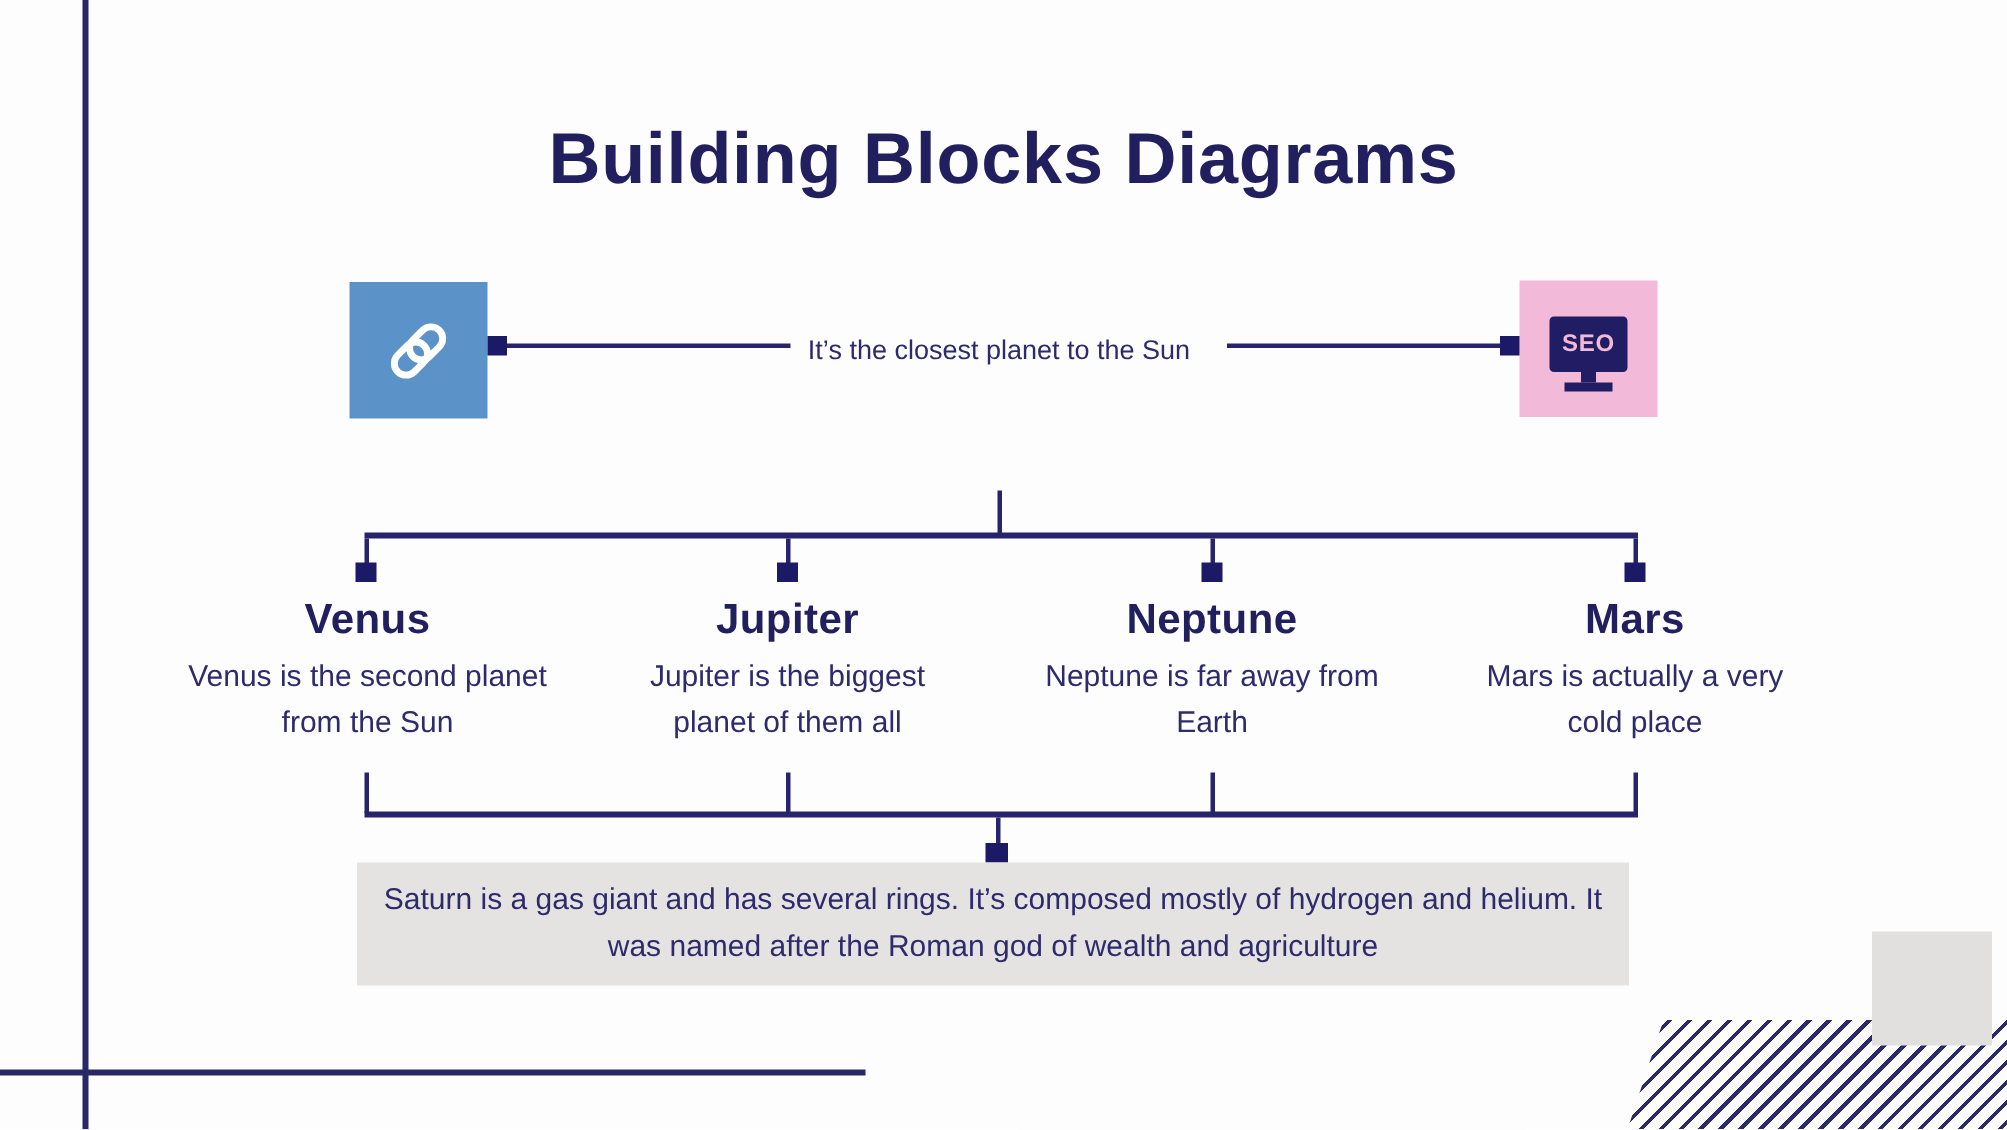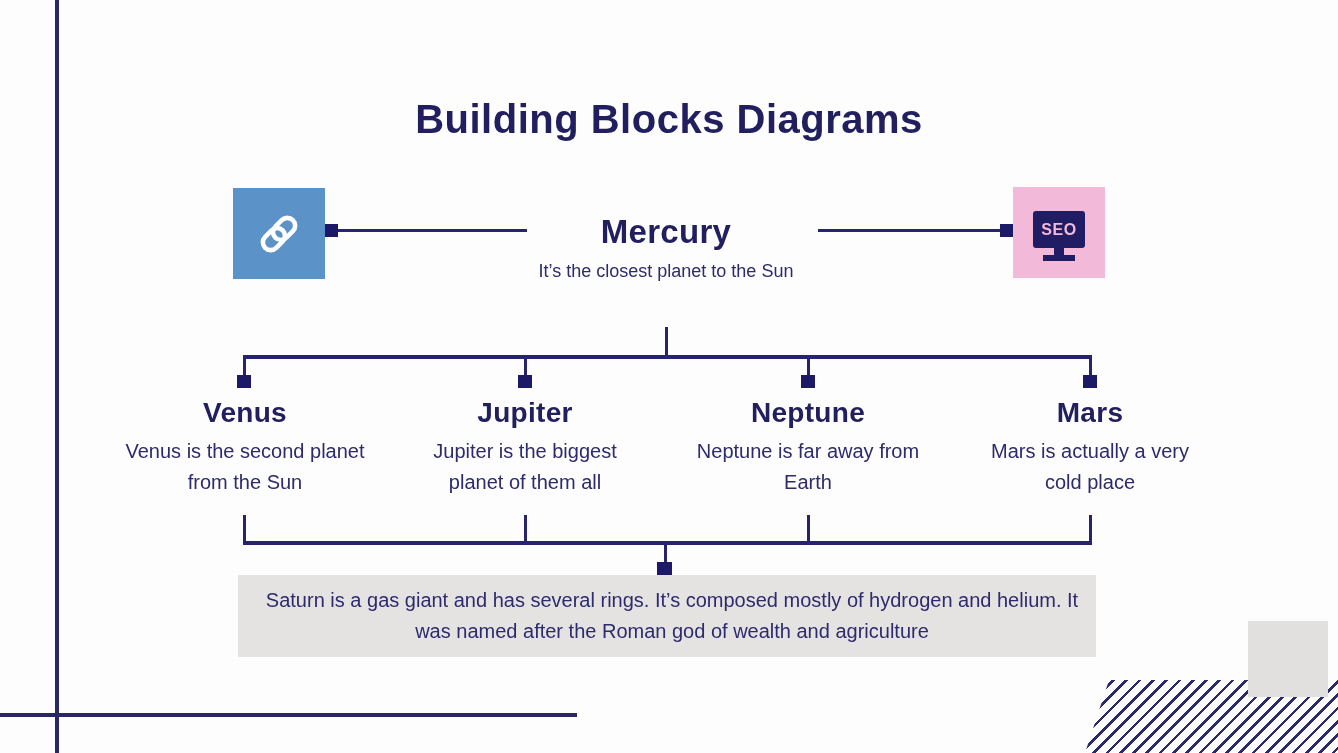--- a/index.html
+++ b/index.html
@@ -11,22 +11,22 @@
   .deco-vline{position:absolute;left:55px;top:0;width:4px;height:753px;background:#2a2768;}
   .deco-hline{position:absolute;left:0;top:713px;width:577px;height:4px;background:#2a2768;}
   .deco-gray-square{position:absolute;left:1248px;top:621px;width:80px;height:76px;background:#e2e0de;z-index:3;}
   .deco-stripes{
     position:absolute;left:1085px;top:680px;width:253px;height:73px;z-index:2;
     background:repeating-linear-gradient(135deg,#2b2a6e 0 2.6px,transparent 2.6px 9.4px);
     clip-path:polygon(24px 0,100% 0,100% 100%,0 100%);
   }
   
   .page-title{
-    position:absolute;left:0;right:0;top:78px;margin:12px;text-align:center;
-    font-size:40px;line-height:58px;font-weight:800;letter-spacing:.5px;color:#221f5e;
+    position:absolute;left:0;right:0;top:78px;margin:0;text-align:center;
+    font-size:48px;line-height:58px;font-weight:800;letter-spacing:.5px;color:#221f5e;
   }
   
   .icon-box{position:absolute;width:92px;height:91px;display:flex;align-items:center;justify-content:center;}
   .icon-box.blue{left:233px;top:188px;background:#5b93c9;}
   .icon-box.pink{left:1013px;top:187px;background:#f2b9d8;flex-direction:column;}
   .monitor-screen{
     width:52px;height:37px;background:#201d64;border-radius:3px;
     display:flex;align-items:center;justify-content:center;margin-top:7px;
   }
   .monitor-screen span{color:#f2b9d8;font-size:16px;font-weight:800;letter-spacing:.5px;}
@@ -38,21 +38,21 @@
   
   .root-node{position:absolute;left:516px;top:213px;width:300px;text-align:center;}
   .root-node .node-title{font-size:33px;line-height:38px;font-weight:800;color:#221f5e;letter-spacing:.3px;}
   .root-node .node-desc{margin:5px auto 0;max-width:262px;font-size:18px;line-height:30px;color:#2d2b6b;}
   .child-node{position:absolute;top:396px;width:250px;text-align:center;}
   .child-node .node-title{font-size:28px;line-height:34px;font-weight:700;color:#221f5e;letter-spacing:.3px;}
   .child-node .node-desc{margin:6px auto 15px;max-width:240px;font-size:20px;line-height:31px;color:#2d2b6b;}
   
   .note-box{
     position:absolute;left:238px;top:575px;width:848px;height:82px;background:#e5e3e2;
-    display:flex;align-items:center;justify-content:center;padding-left:10px;
+    display:flex;align-items:center;justify-content:center;
   }
   .note-box p{margin:0;max-width:830px;text-align:center;font-size:20px;line-height:31px;color:#2d2b6b;}
 </style>
 </head>
 <body>
 
 <div class="slide">
 
   <div class="deco-vline"></div>
   <div class="deco-hline"></div>
@@ -77,21 +77,20 @@
     <div class="monitor-neck"></div>
     <div class="monitor-base"></div>
   </div>
 
   <div class="sq" style="left:325px;top:224px;width:13px;height:13px;"></div>
   <div class="ln" style="left:338px;top:229px;width:189px;height:3px;"></div>
   <div class="ln" style="left:818px;top:229px;width:182px;height:3px;"></div>
   <div class="sq" style="left:1000px;top:224px;width:13px;height:13px;"></div>
 
   <div class="root-node">
-    <div class="node-title">Mercury</div>
     <div class="node-desc">It’s the closest planet to the Sun</div>
   </div>
 
   <div class="ln" style="left:665px;top:327px;width:3px;height:29px;"></div>
   <div class="ln" style="left:243px;top:355px;width:849px;height:4px;"></div>
   <div class="ln" style="left:243px;top:359px;width:3px;height:17px;"></div>
   <div class="ln" style="left:524px;top:359px;width:3px;height:17px;"></div>
   <div class="ln" style="left:807px;top:359px;width:3px;height:17px;"></div>
   <div class="ln" style="left:1089px;top:359px;width:3px;height:17px;"></div>
   <div class="sq" style="left:237px;top:375px;width:14px;height:13px;"></div>

